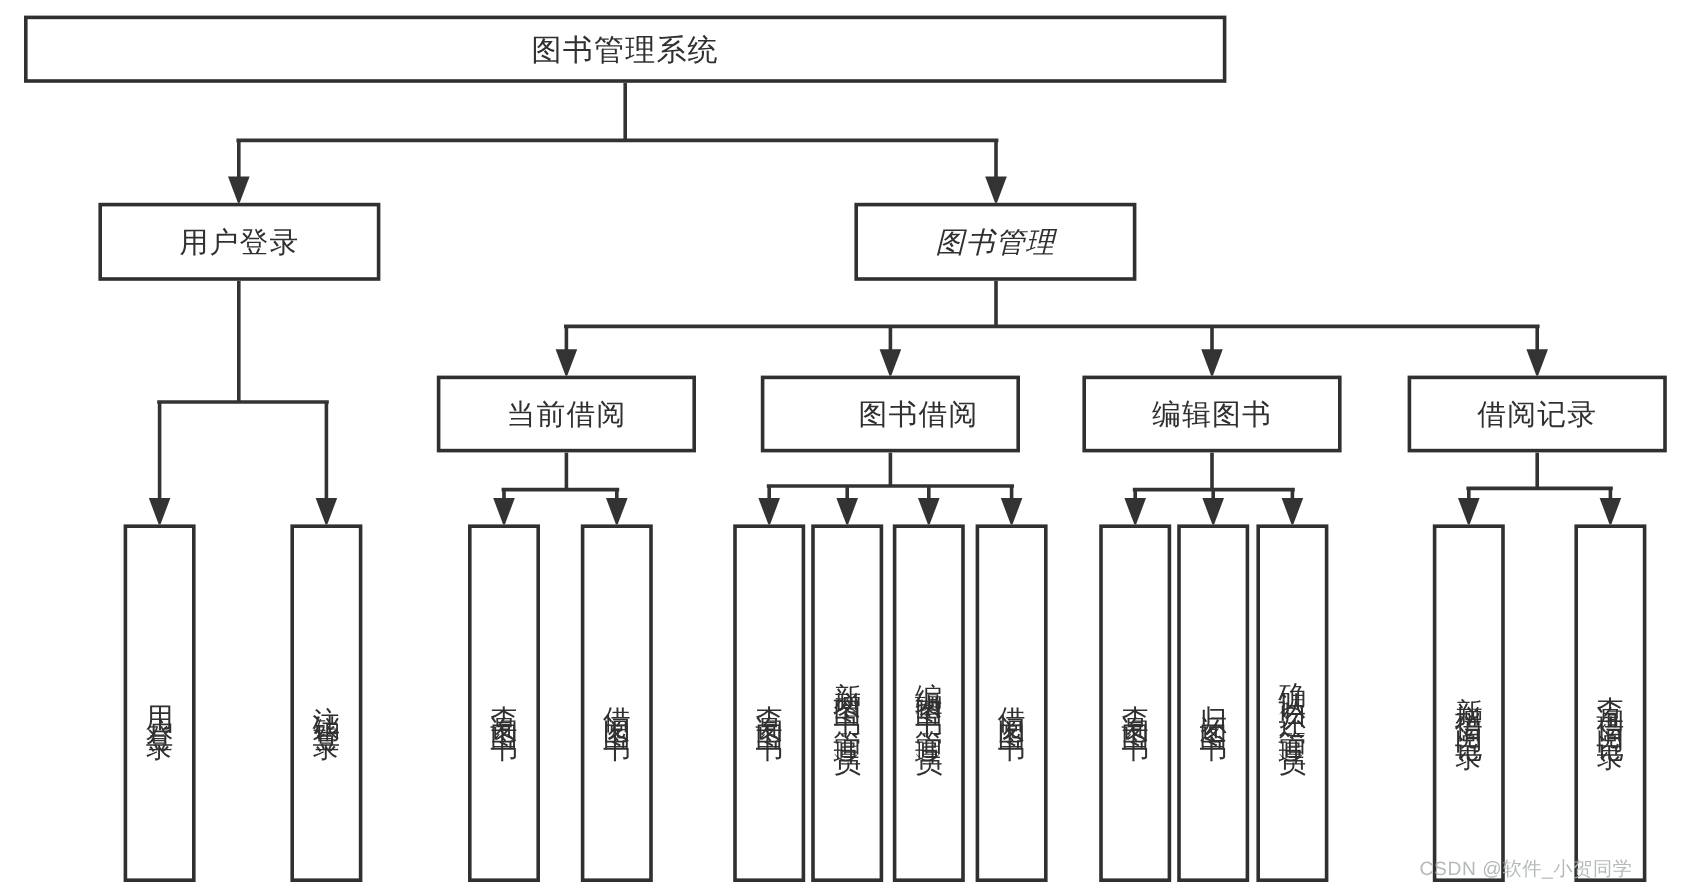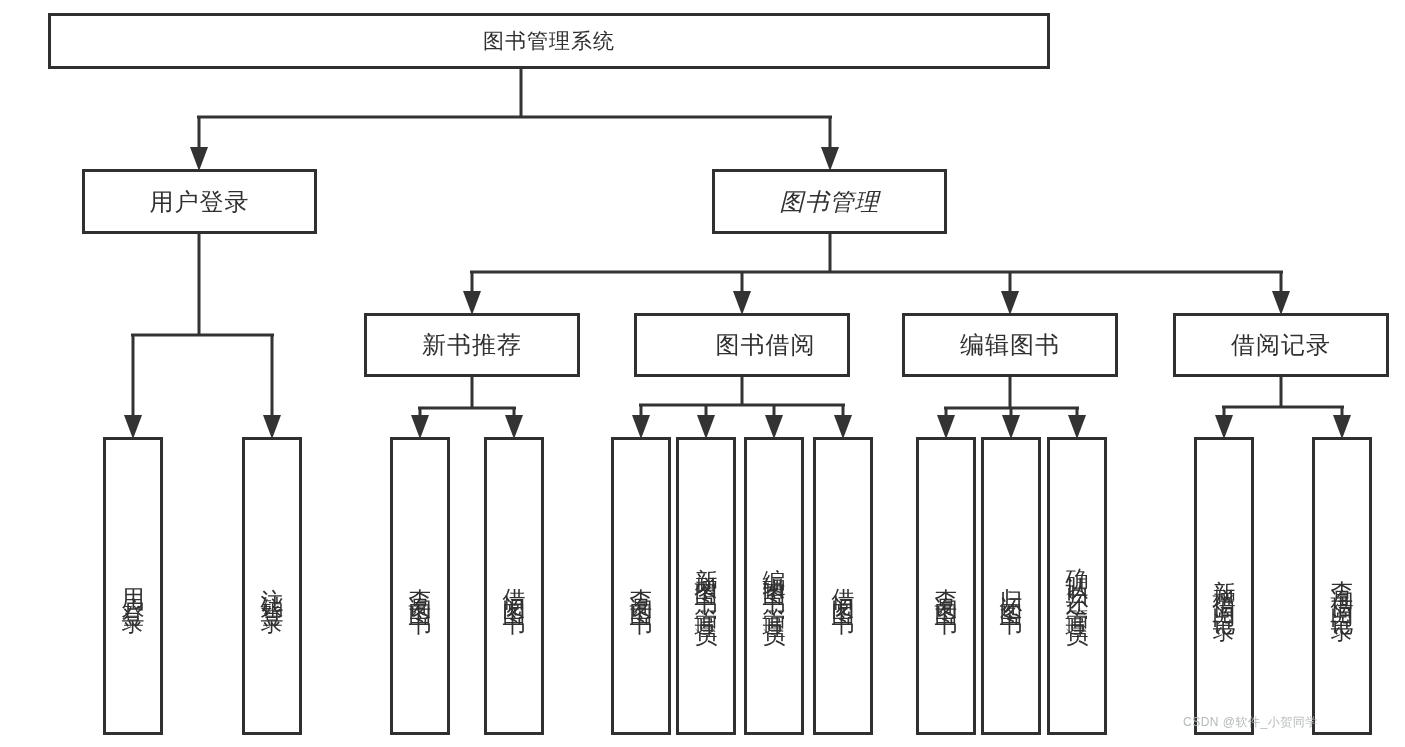--- a/index.html
+++ b/index.html
@@ -26,21 +26,21 @@
     background: #ffffff;
     border: 3px solid #303030;
     display: flex;
     align-items: center;
     justify-content: center;
     color: #303030;
     z-index: 2;
     font-size: 24px;
     letter-spacing: 1px;
   }
-  .node.root { font-size: 21px; margin-left: 28px; }
+  .node.root { font-size: 25px; }
 
   .leaf {
     top: 437px;
     width: 60px;
     height: 298px;
   }
   .leaf .vtext {
     writing-mode: vertical-rl;
     text-orientation: mixed;
     font-size: 23px;
@@ -70,21 +70,21 @@
   #leaf-8  { left: 916px;  }
   #leaf-9  { left: 981px;  }
   #leaf-10 { left: 1047px; }
   #leaf-11 { left: 1194px; }
   #leaf-12 { left: 1312px; }
 
   #watermark {
     position: absolute;
     left: 1183px;
     top: 714px;
-    font-size: 12px;
+    font-size: 16px;
     color: #aeb4b6;
     opacity: 0.92;
     z-index: 3;
     white-space: nowrap;
     letter-spacing: 0.5px;
   }
 </style>
 </head>
 <body>
 
@@ -157,21 +157,21 @@
   </div>
 
   <div class="node" id="l2-login">
     <span>用户登录</span>
   </div>
   <div class="node" id="l2-mgmt">
     <span>图书管理</span>
   </div>
 
   <div class="node" id="l3-newbook">
-    <span>新书推荐</span>
+    <span>当前借阅</span>
   </div>
   <div class="node" id="l3-borrow">
     <span>图书借阅</span>
   </div>
   <div class="node" id="l3-current">
     <span>编辑图书</span>
   </div>
   <div class="node" id="l3-records">
     <span>借阅记录</span>
   </div>

